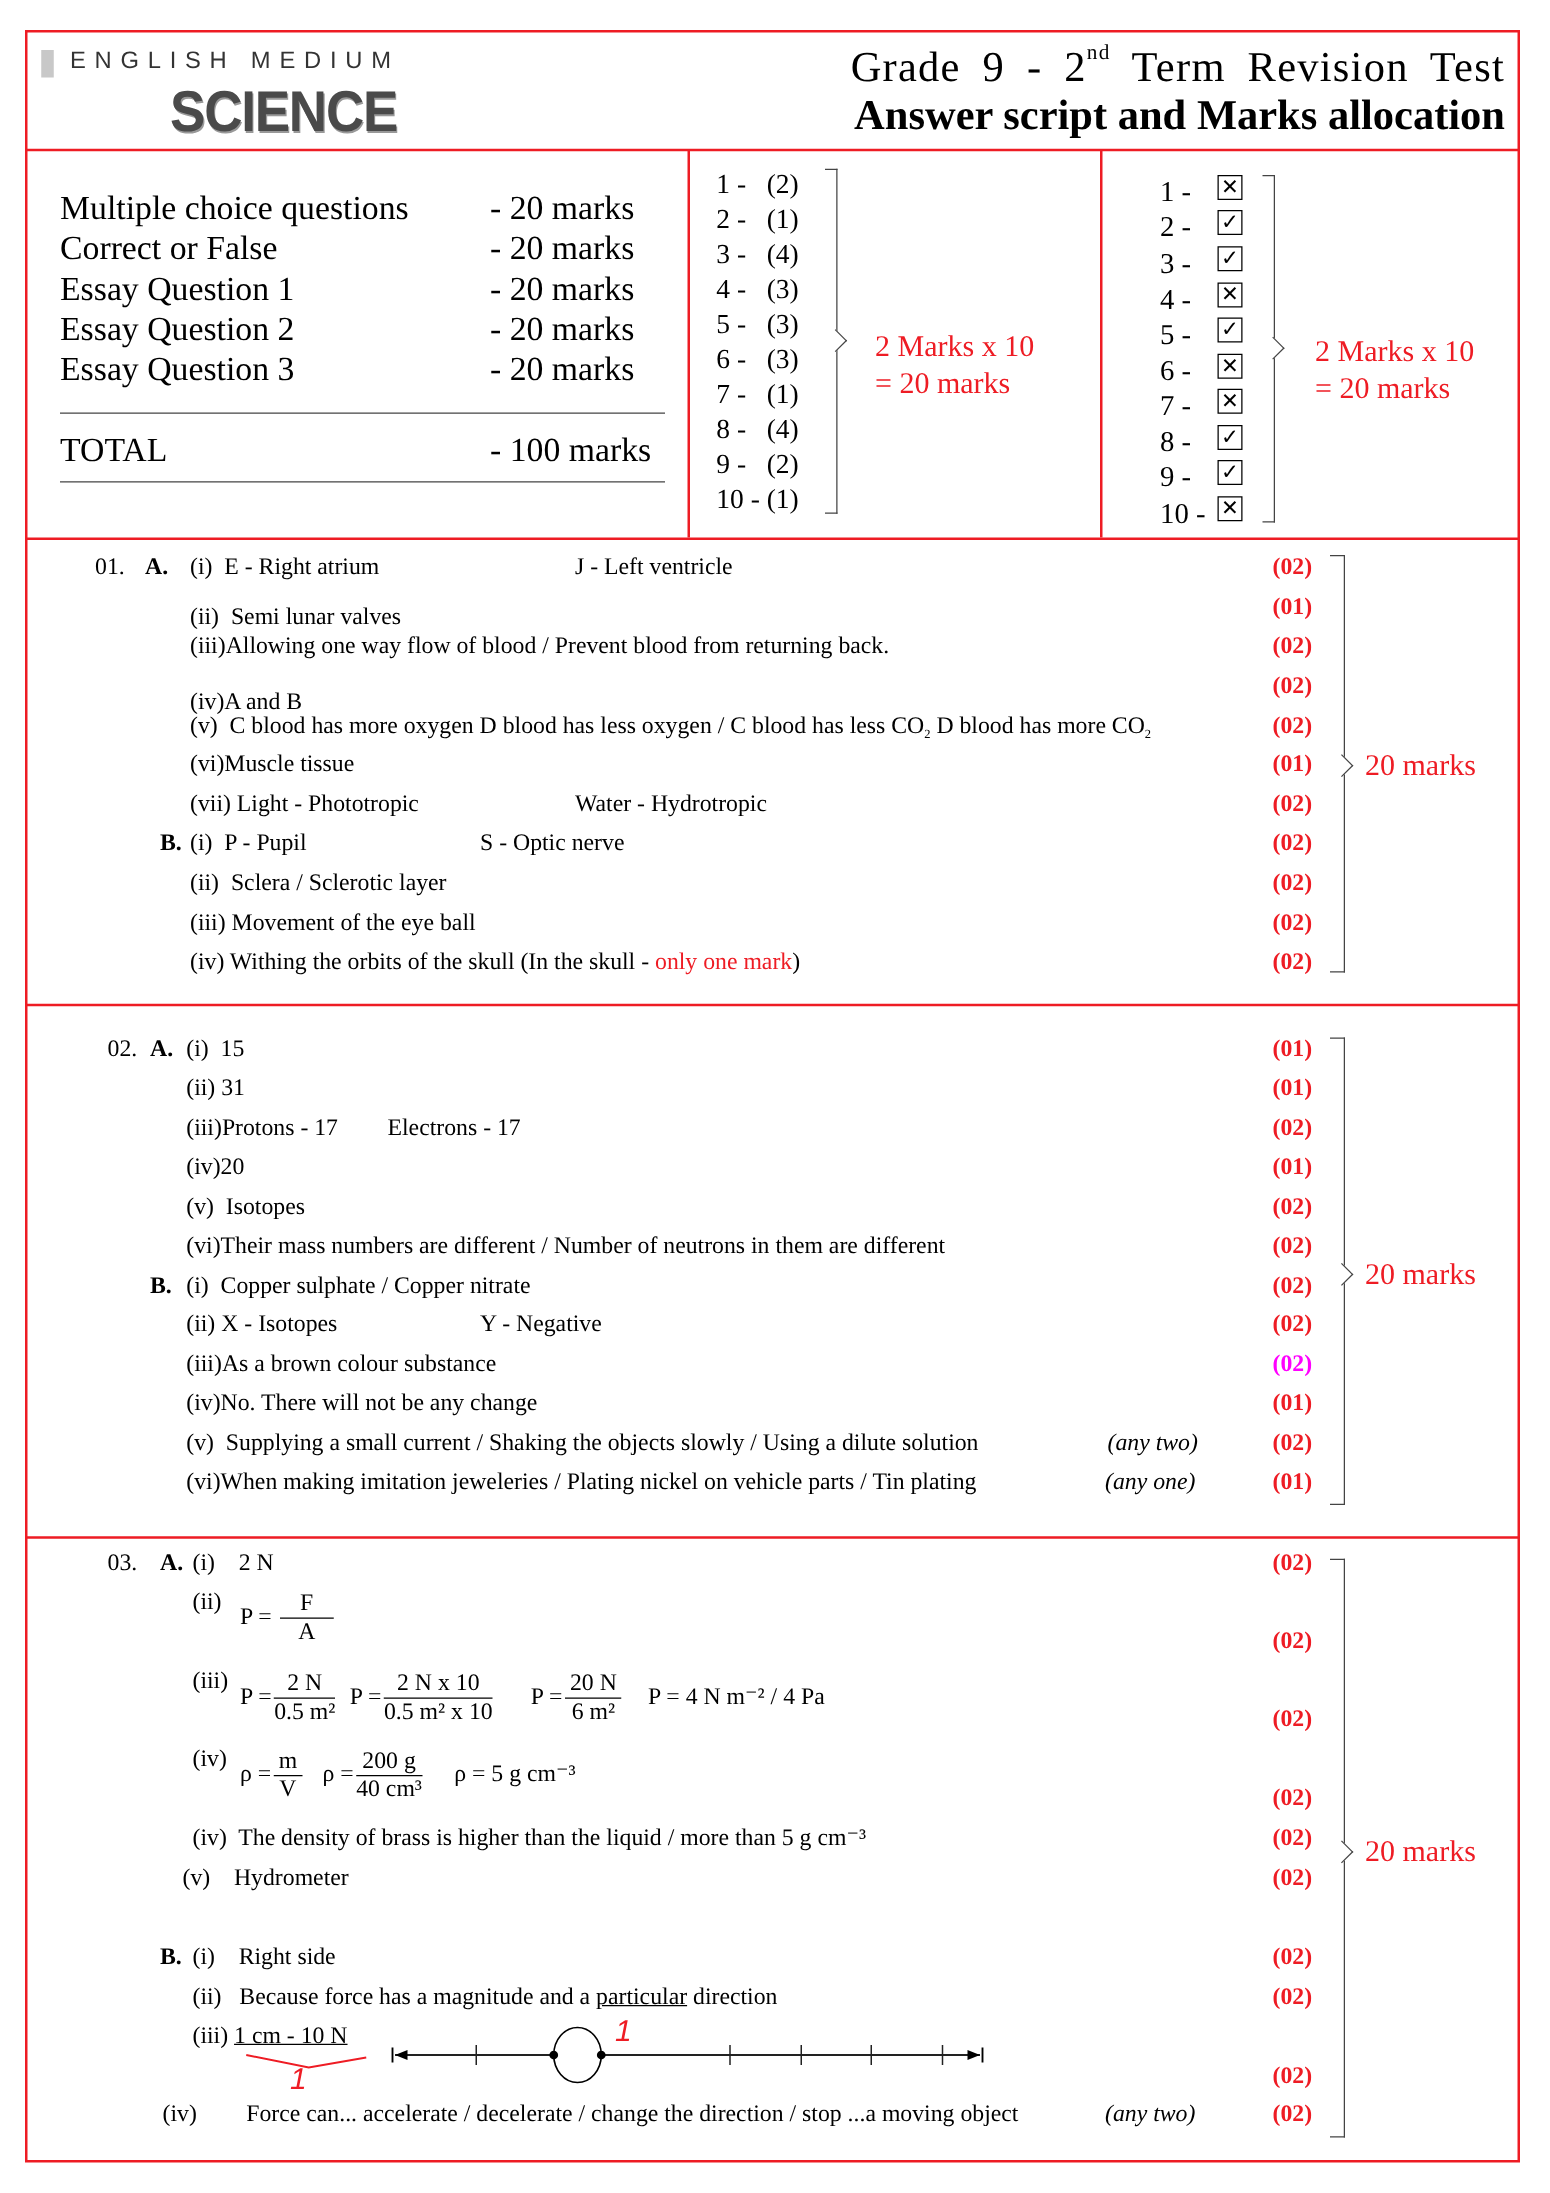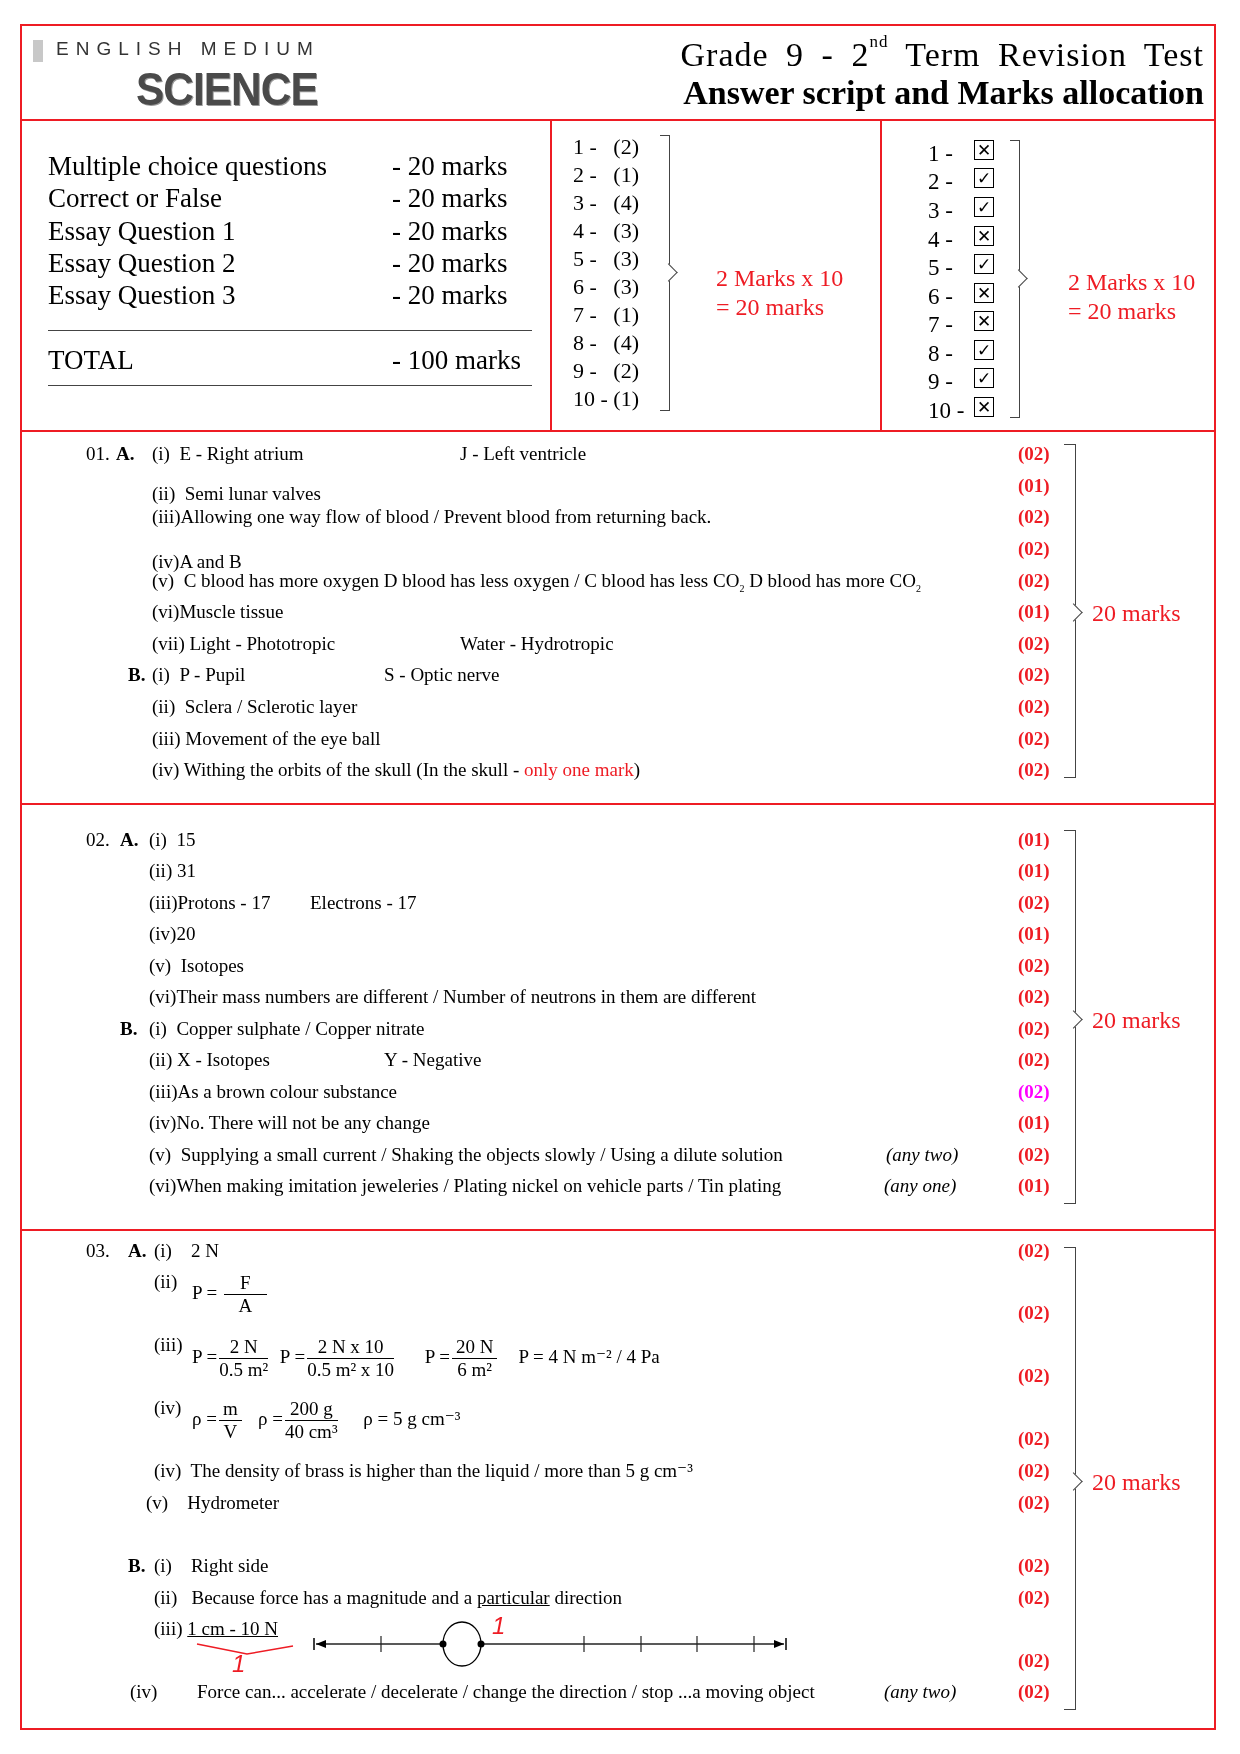--- a/index.html
+++ b/index.html
@@ -14,21 +14,21 @@
   .logo-main{position:absolute;left:136px;top:62px;font-family:"Liberation Sans","DejaVu Sans",sans-serif;font-weight:bold;font-size:46px;color:#4a4a4a;letter-spacing:-1px;transform:scaleX(0.92);transform-origin:left;text-shadow:1px 1px 0 #999;}
   .title1{position:absolute;right:36px;top:36px;font-size:34px;letter-spacing:1px;word-spacing:8px;}
   .title1 sup{font-size:17px;vertical-align:top;position:relative;top:-4px;}
   .title2{position:absolute;right:36px;top:74px;font-size:34px;font-weight:bold;}
   
   .sum-row{position:absolute;left:48px;font-size:27px;line-height:32px;}
   .sum-val{position:absolute;left:392px;font-size:27px;line-height:32px;}
   .rule{position:absolute;left:48px;width:484px;height:0;border-top:1.5px solid #444;}
   .mcq{position:absolute;left:573px;font-size:22px;line-height:28px;}
   .red{color:#ee1c24;}
-  .redtxt{position:absolute;font-size:24px;line-height:29px;color:#ee1c24;margin-left:16px;}
+  .redtxt{position:absolute;font-size:24px;line-height:29px;color:#ee1c24;}
   .bracket{position:absolute;border:1.5px solid #444;border-left:none;box-sizing:border-box;}
   .bracket-tip{position:absolute;width:12px;height:12px;border-right:1.5px solid #444;border-top:1.5px solid #444;transform:rotate(45deg);background:#fff;}
   .tf-num{position:absolute;left:928px;font-size:23px;line-height:28px;}
   .tf-box{position:absolute;left:974px;width:20px;height:20px;border:1.5px solid #000;box-sizing:border-box;font-family:"DejaVu Sans",sans-serif;font-size:17px;line-height:18px;text-align:center;}
   
   .row{position:absolute;font-size:19px;line-height:24px;white-space:nowrap;}
   .mk{position:absolute;left:1018px;font-size:19px;font-weight:bold;color:#ee1c24;line-height:24px;}
   .mk.mag{color:#ff00ff;}
   .b{font-weight:bold;}
   .it{font-style:italic;}
@@ -113,21 +113,21 @@
   <div class="tf-box" style="top:368px">✓</div>
   <div class="tf-num" style="top:397px">10 -</div>
   <div class="tf-box" style="top:397px">✕</div>
   <div class="bracket" style="left:1010px;top:140px;width:10px;height:278px"></div>
   <div class="bracket-tip" style="left:1012px;top:272px"></div>
   <div class="redtxt" style="left:1052px;top:268px">2 Marks x 10</div>
   <div class="redtxt" style="left:1052px;top:297px">= 20 marks</div>
 </div>
 
 <div>
-  <div class="row" style="left:86px;top:442px">01.</div>
+  <div class="row" style="left:76px;top:442px">01.</div>
   <div class="row b" style="left:116px;top:442px">A.</div>
   <div class="row" style="left:152px;top:442px"><span>(i)</span>&nbsp; <span>E - Right atrium</span></div>
   <div class="row" style="left:460px;top:442px">J - Left ventricle</div>
   <div class="mk" style="top:442px">(02)</div>
 
   <div class="row" style="left:152px;top:482px"><span>(ii)</span>&nbsp; <span>Semi lunar valves</span></div>
   <div class="mk" style="top:474px">(01)</div>
 
   <div class="row" style="left:152px;top:505px"><span>(iii)</span><span>Allowing one way flow of blood / Prevent blood from returning back.</span></div>
   <div class="mk" style="top:505px">(02)</div>

